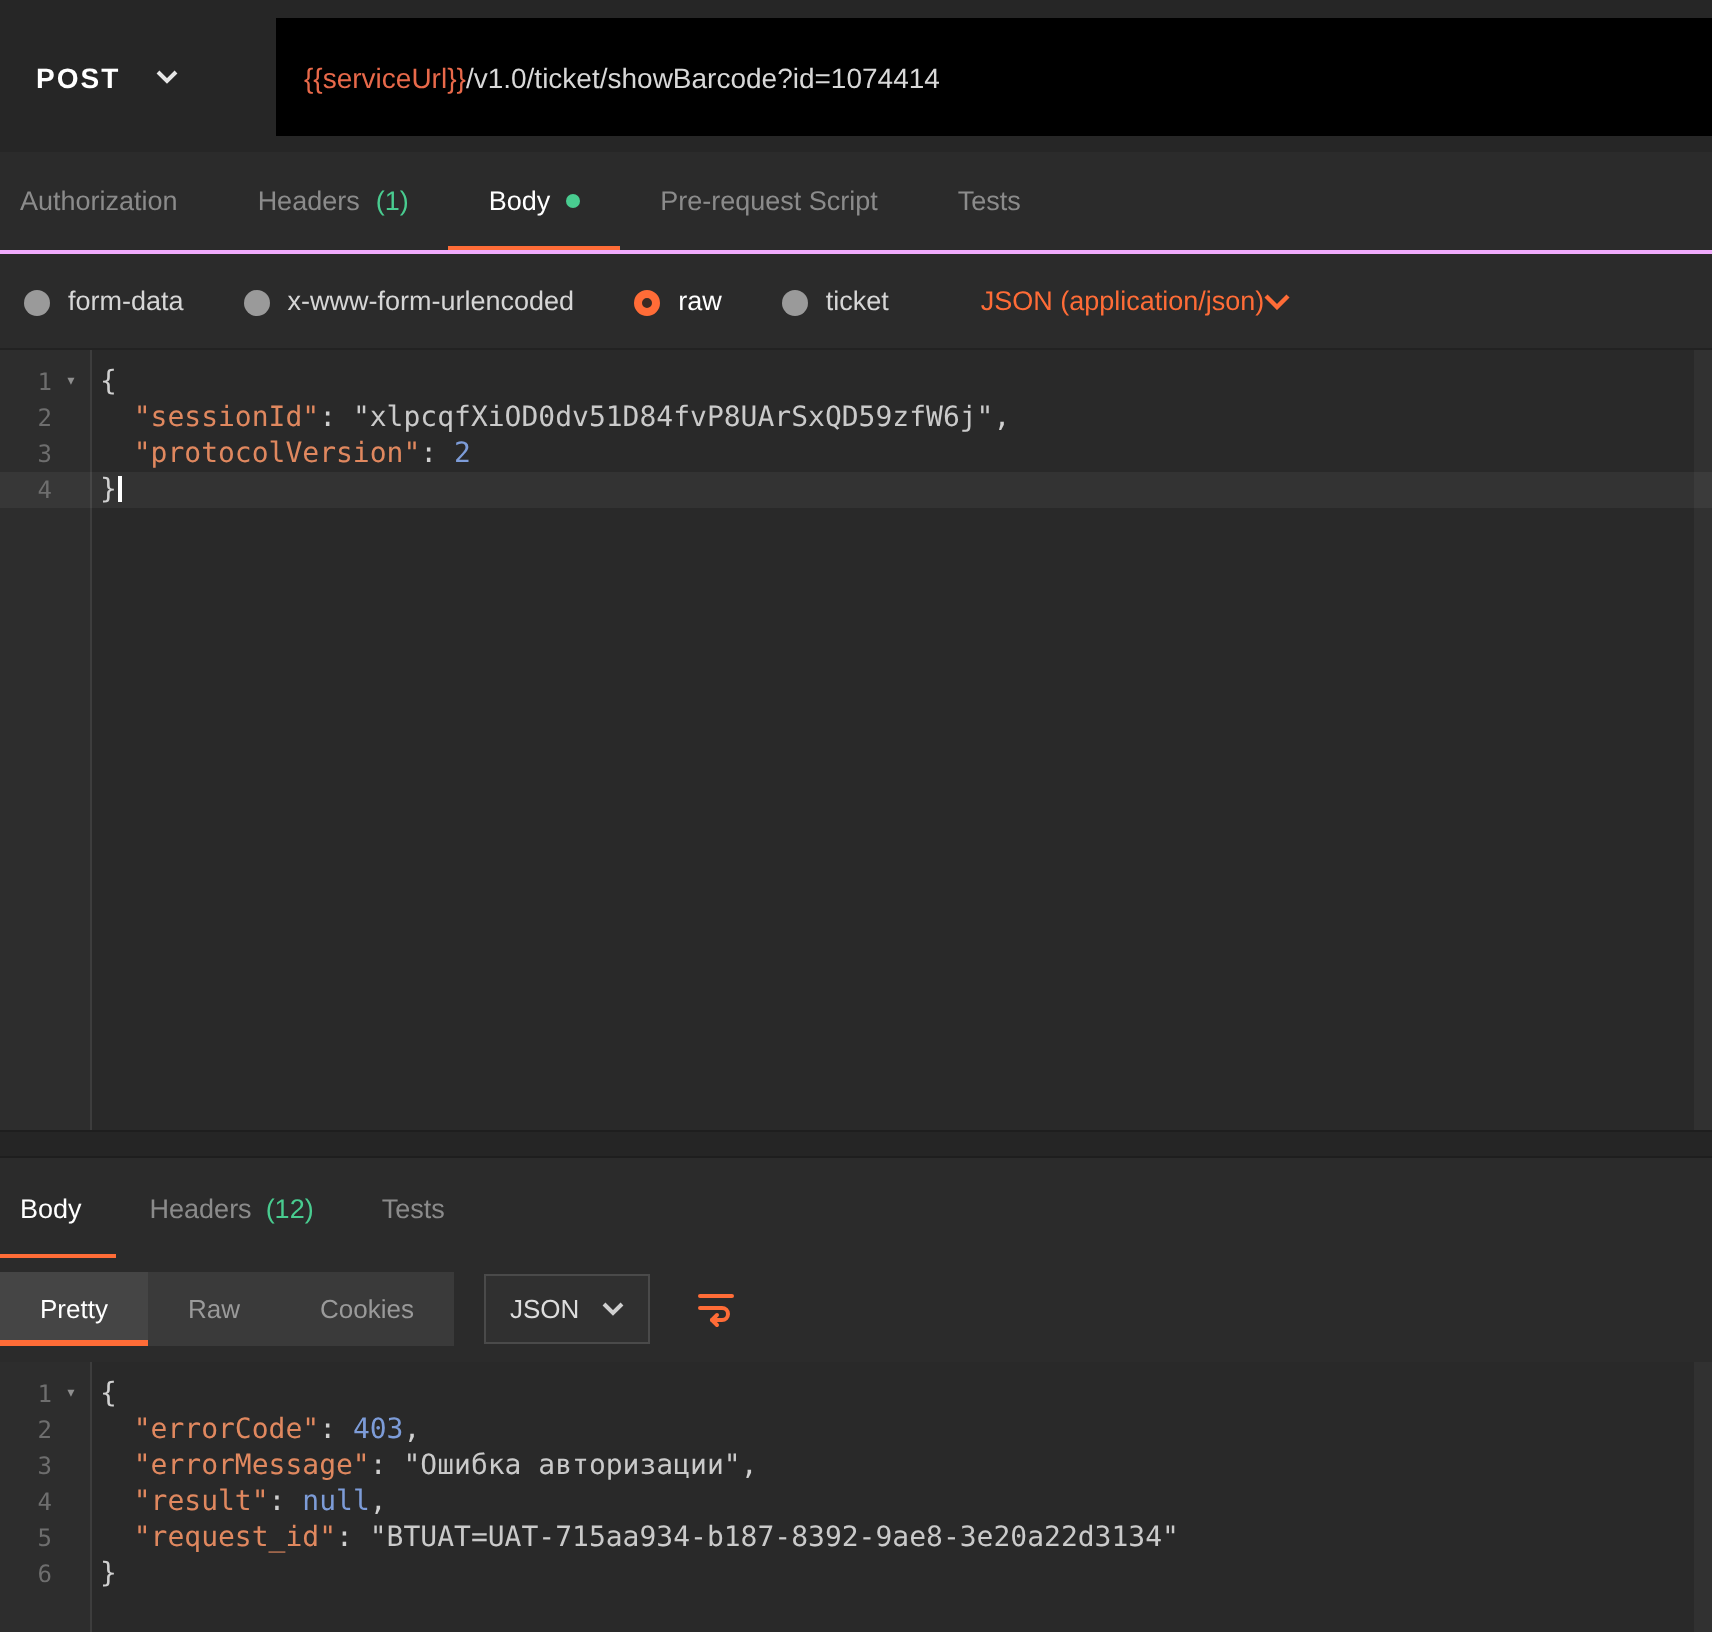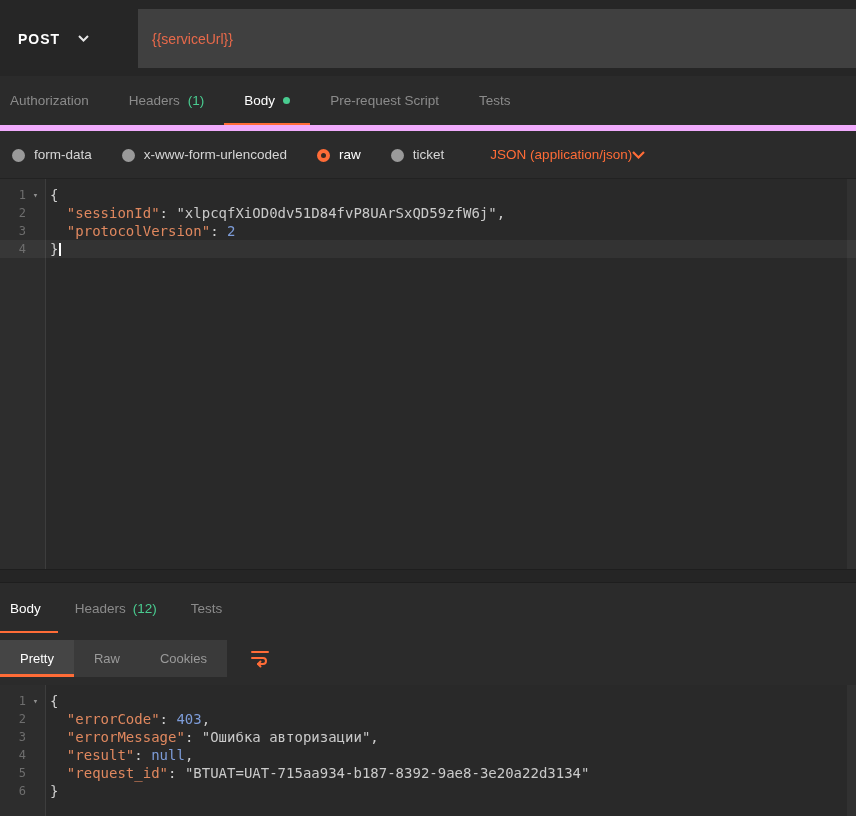--- a/index.html
+++ b/index.html
@@ -12,28 +12,28 @@
   
   .topbar{background:#262626;padding:9px 0 8px 0;}
   .url-row{display:flex;height:59px;}
   .method{
     width:138px;box-sizing:border-box;display:flex;align-items:center;gap:18px;
     padding-left:18px;color:#ffffff;font-size:14px;font-weight:700;letter-spacing:1px;
     cursor:pointer;
   }
   .method svg{color:#e6e6e6;}
   .url-field{
-    flex:1;background:#404040;display:flex;align-items:center;
+    flex:1;background:#000000;display:flex;align-items:center;
     padding-left:14px;font-size:14px;color:#d8d8d8;white-space:nowrap;overflow:hidden;
   }
   .url-var{color:#e8694a;}
   
   .req-tabs{
     display:flex;align-items:stretch;height:49px;background:#2b2b2b;
-    border-bottom:6px solid #f0abfc;padding-left:10px;
+    border-bottom:2px solid #f0abfc;padding-left:10px;
   }
   .rtab{display:flex;align-items:center;gap:8px;padding:0 20px;font-size:13.5px;color:#8b8b8b;cursor:pointer;}
   .rtab:first-child{padding-left:0;}
   .rtab.active{color:#ffffff;box-shadow:inset 0 -2px 0 #ff6c37;}
   .count{color:#49cc90;}
   .dot{width:7px;height:7px;border-radius:50%;background:#49cc90;}
   
   .type-row{
     display:flex;align-items:center;height:47px;padding-left:12px;
     border-bottom:1px solid #222222;background:#2b2b2b;
@@ -95,20 +95,21 @@
 <div class="topbar">
   <div class="url-row">
     <div class="method">
       <span>POST</span>
       <svg width="11" height="7" viewBox="0 0 11 7" fill="none" stroke="currentColor" stroke-width="2">
           <polyline points="1,1 5.5,5.5 10,1"></polyline>
         </svg>
     </div>
     <div class="url-field">
       <span class="url-var">{{serviceUrl}}</span>
+        <span>/v1.0/ticket/showBarcode?id=1074414</span>
     </div>
   </div>
 </div>
 
 <div class="req-tabs">
   <div class="rtab">
     <span>Authorization</span>
   </div>
   <div class="rtab">
     <span>Headers</span>
@@ -193,20 +194,26 @@
   <div class="seg">
     <div class="seg-item active">
       <span>Pretty</span>
     </div>
     <div class="seg-item">
       <span>Raw</span>
     </div>
     <div class="seg-item">
       <span>Cookies</span>
     </div>
+  </div>
+  <div class="fmt-select">
+    <span>JSON</span>
+    <svg width="11" height="7" viewBox="0 0 11 7" fill="none" stroke="currentColor" stroke-width="2">
+        <polyline points="1,1 5.5,5.5 10,1"></polyline>
+      </svg>
   </div>
   <button class="wrap-btn">
     <svg width="24" height="24" viewBox="0 0 24 24" fill="none" stroke="#ff6c37" stroke-width="2" stroke-linecap="round" stroke-linejoin="round">
       <path d="M4 6h16"></path>
       <path d="M4 12h11a3 3 0 0 1 0 6h-5"></path>
       <polyline points="12.5,15.5 10,18 12.5,20.5"></polyline>
     </svg>
   </button>
 </div>
 

